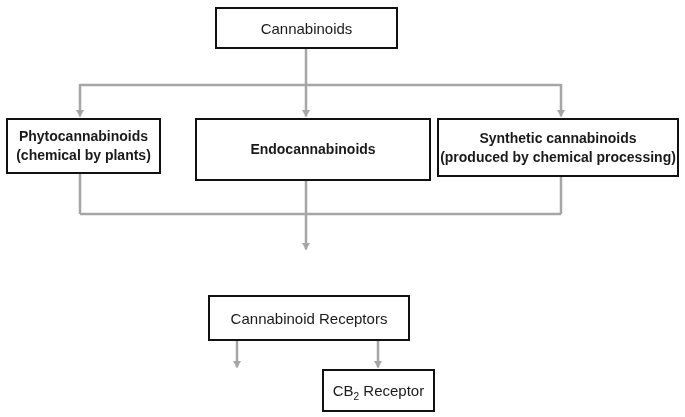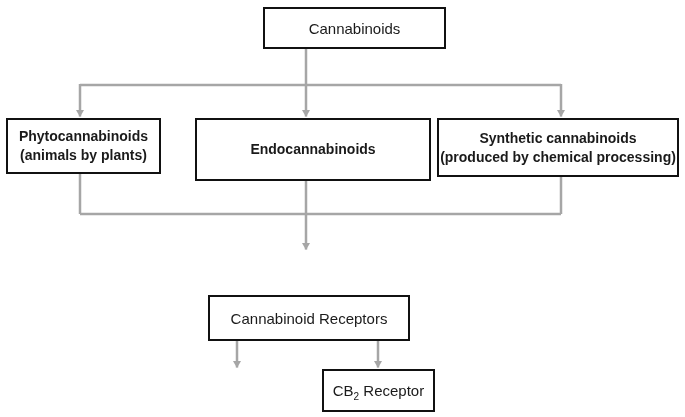--- a/index.html
+++ b/index.html
@@ -32,21 +32,21 @@
     justify-content: center;
     text-align: center;
     color: #1a1a1a;
     font-size: 15px;
     line-height: 19px;
     white-space: nowrap;
   }
   .node.two-line { font-size: 14px; line-height: 19px; font-weight: bold; }
   .node sub { font-size: 10px; line-height: 0; }
   
-  #node-root      { left: 215px; top: 7px;   width: 183px; height: 42px; margin-left: 48px; }
+  #node-root      { left: 215px; top: 7px;   width: 183px; height: 42px; }
   #node-phyto     { left: 6px;   top: 118px; width: 155px; height: 56px; }
   #node-endo      { left: 195px; top: 118px; width: 236px; height: 63px; justify-content: center; }
   #node-synth     { left: 437px; top: 118px; width: 242px; height: 59px; }
   #node-receptors { left: 208px; top: 251px; width: 202px; height: 46px; margin-top: 44px; }
   #node-cb1       { left: 180px; top: 369px; width: 113px; height: 43px; }
   #node-cb2       { left: 322px; top: 369px; width: 113px; height: 43px; }
 </style>
 </head>
 <body>
 
@@ -76,21 +76,21 @@
       <path d="M378,331 V367.5" marker-end="url(#arrow)"></path>
     </g>
   </svg>
 
   <div class="node" id="node-root">
     <span>Cannabinoids</span>
   </div>
 
   <div class="node two-line" id="node-phyto">
     <span>Phytocannabinoids</span>
-    <span>(animals by plants)</span>
+    <span>(chemical by plants)</span>
   </div>
 
   <div class="node two-line" id="node-endo">
     <span>Endocannabinoids</span>
   </div>
 
   <div class="node two-line" id="node-synth">
     <span>Synthetic cannabinoids</span>
     <span>(produced by chemical processing)</span>
   </div>

